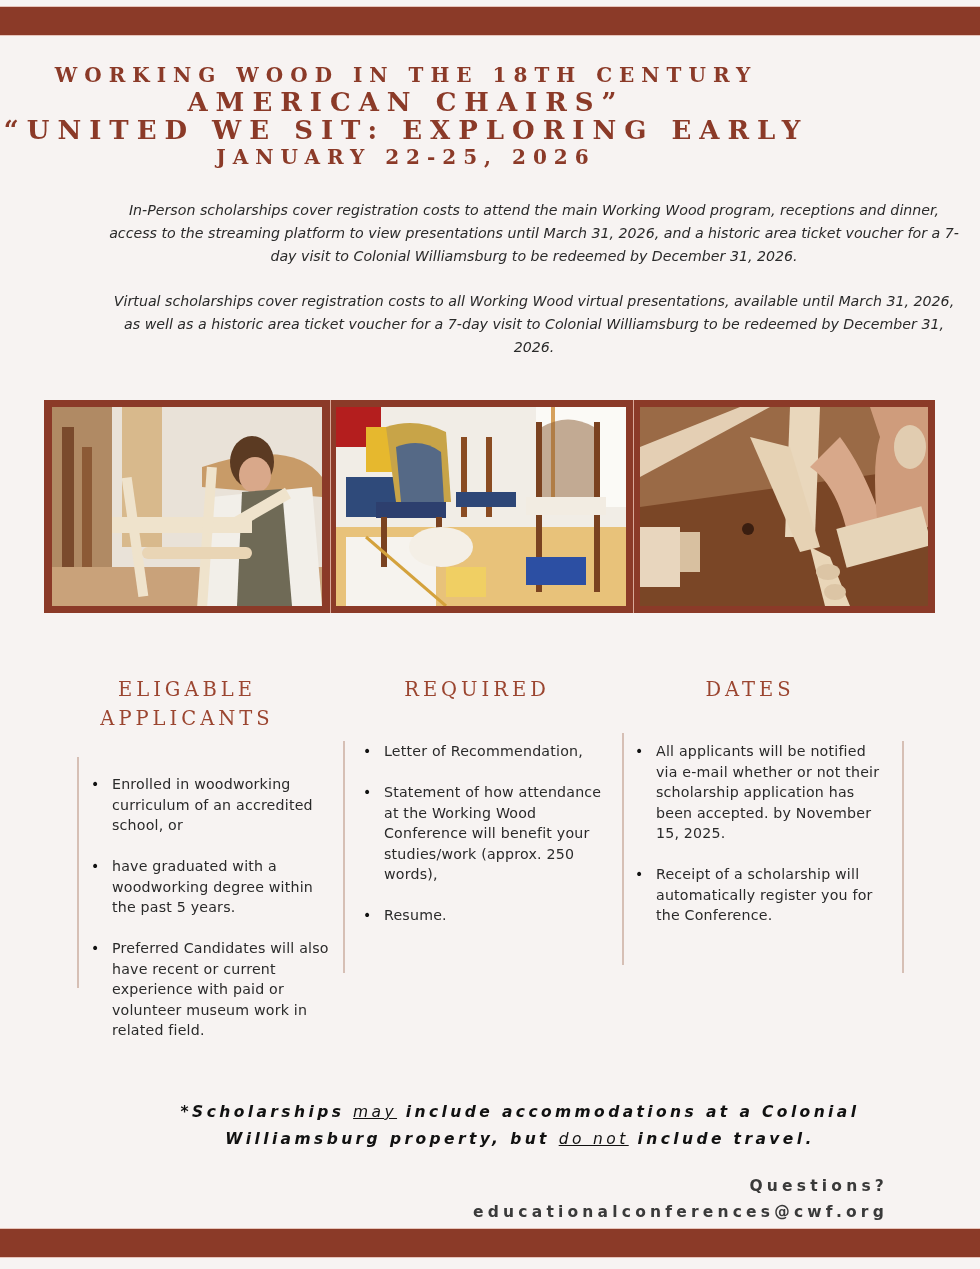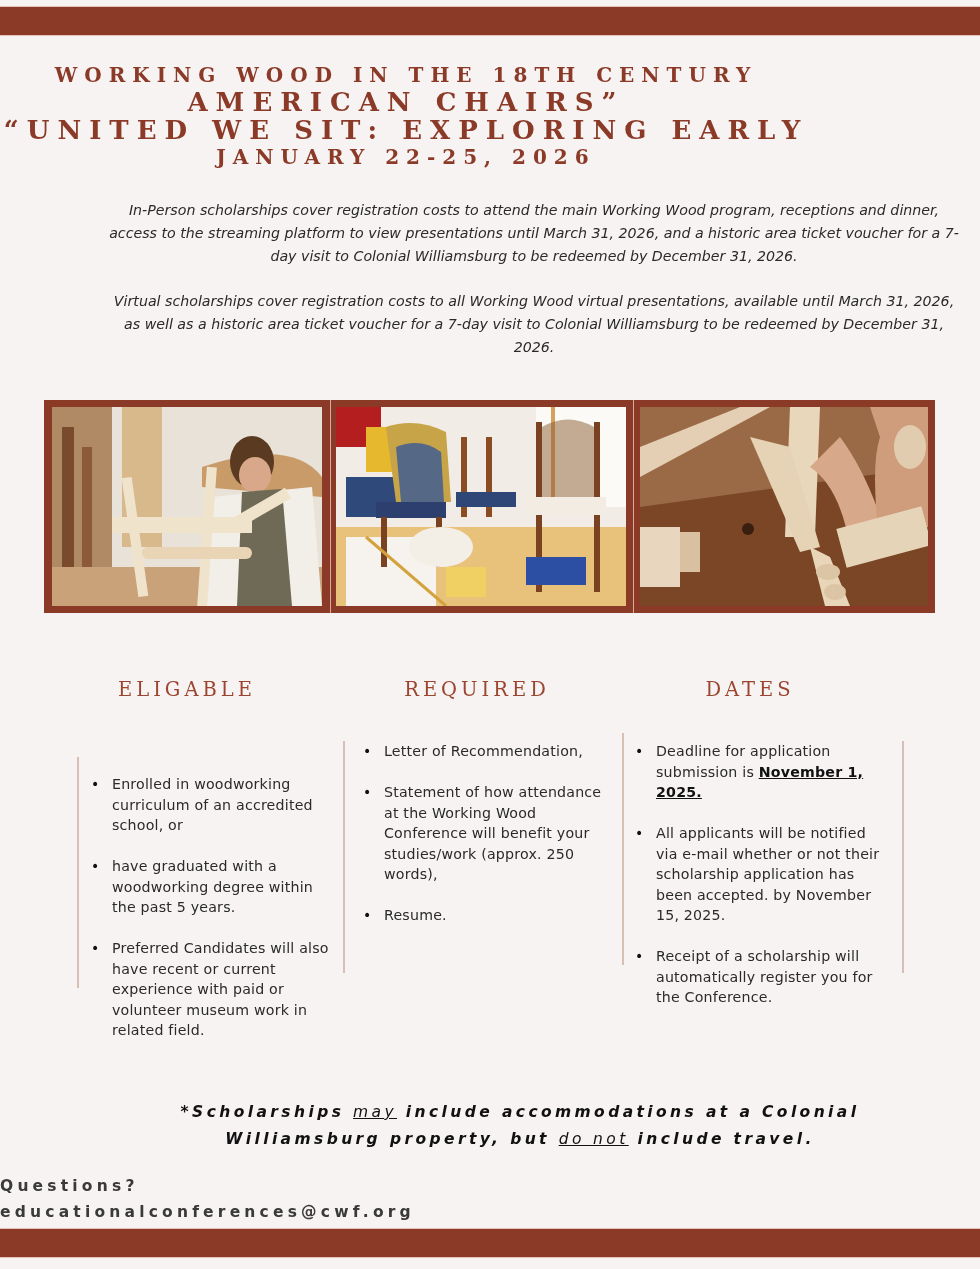--- a/index.html
+++ b/index.html
@@ -47,21 +47,21 @@
   .list.l1 { left: 86px; top: 774px; width: 250px; }
   .list.l2 { left: 358px; top: 741px; width: 250px; }
   .list.l3 { left: 630px; top: 741px; width: 250px; }
   .u-bold { font-weight: bold; text-decoration: underline; color: #111; }
 
   .note { position: absolute; top: 1099px; left: 120px; width: 800px; text-align: center;
           font-family: "DejaVu Sans", sans-serif; font-style: italic; font-weight: bold;
           font-size: 15.5px; letter-spacing: 3.4px; line-height: 27px; color: #111; }
   .note .ul { text-decoration: underline; font-weight: normal; }
 
-  .contact { position: absolute; left: 0; width: 888px; text-align: left;
+  .contact { position: absolute; left: 0; width: 888px; text-align: right;
              font-weight: bold; color: #3a3a3a; font-size: 15.5px; letter-spacing: 4.2px; }
   .contact.q { top: 1177px; }
   .contact.e { top: 1203px; }
 </style>
 </head>
 <body>
 
 <div class="bar top"></div>
 
 <div class="header">
@@ -144,20 +144,21 @@
       <path d="M170 60 Q200 80 210 140 L250 140 Q230 70 200 30Z" fill="#d8a88a"></path>
       <path d="M230 0 L288 0 L288 120 L240 140 Q230 60 240 30Z" fill="#cf9c7c"></path>
       <rect x="200" y="110" width="88" height="40" fill="#e6d4b8" transform="rotate(-15 244 130)"></rect>
       <ellipse cx="270" cy="40" rx="16" ry="22" fill="#e1ccb0"></ellipse>
     </svg>
   </div>
 </div>
 
 <div class="col-head c1">
   <div>ELIGABLE</div>
+  <div>APPLICANTS</div>
 </div>
 <div class="col-head c2">
   <div>REQUIRED</div>
 </div>
 <div class="col-head c3">
   <div>DATES</div>
 </div>
 
 <div class="vline" style="left:77px; top:757px; height:231px;"></div>
 <div class="vline" style="left:343px; top:741px; height:232px;"></div>
@@ -170,21 +171,20 @@
   <li>Preferred Candidates will also have recent or current experience with paid or volunteer museum work in related field.</li>
 </ul>
 
 <ul class="list l2">
   <li>Letter of Recommendation,</li>
   <li>Statement of how attendance at the Working Wood Conference will benefit your studies/work (approx. 250 words),</li>
   <li>Resume.</li>
 </ul>
 
 <ul class="list l3">
-  <li><span>Deadline for application submission is </span><span class="u-bold">November 1, 2025.</span></li>
   <li>All applicants will be notified via e-mail whether or not their scholarship application has been accepted. by November 15, 2025.</li>
   <li>Receipt of a scholarship will automatically register you for the Conference.</li>
 </ul>
 
 <div class="note"><span>*Scholarships </span><span class="ul">may</span><span> include accommodations at a Colonial Williamsburg property, but </span><span class="ul">do not</span><span> include travel.</span></div>
 
 <div class="contact q">Questions?</div>
 <div class="contact e">educationalconferences@cwf.org</div>
 
 <div class="bar bottom"></div>

